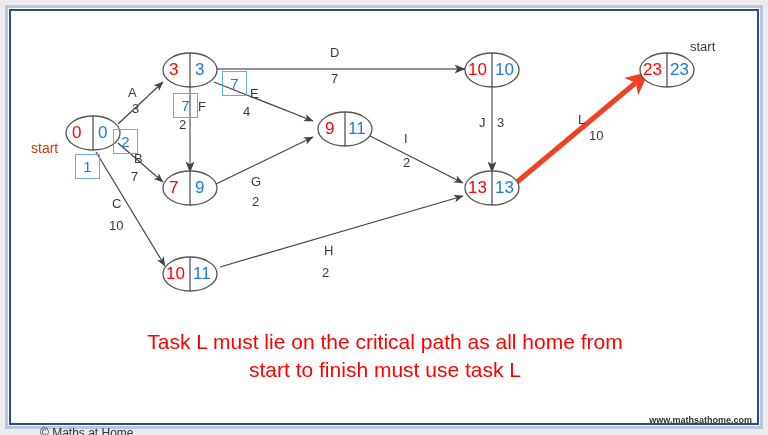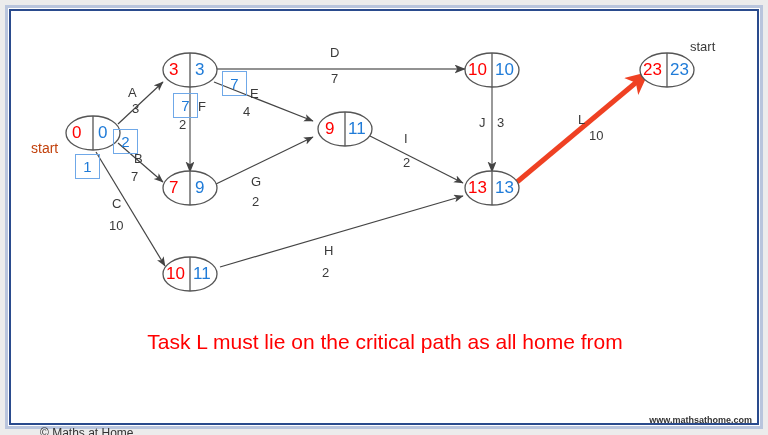--- a/index.html
+++ b/index.html
@@ -293,18 +293,19 @@
   </div>
   <div class="float-box" style="left:173px; top:93px; width:25px; height:25px;">
     <span>7</span>
   </div>
   <div class="float-box" style="left:222px; top:71px; width:25px; height:25px;">
     <span>7</span>
   </div>
 
   <div id="caption">
     <div>Task L must lie on the critical path as all home from</div>
+    <div>start to finish must use task L</div>
   </div>
 
   <div id="footer-left">© Maths at Home</div>
   <div id="footer-right">www.mathsathome.com</div>
 
 </div>
 
 </body></html>

